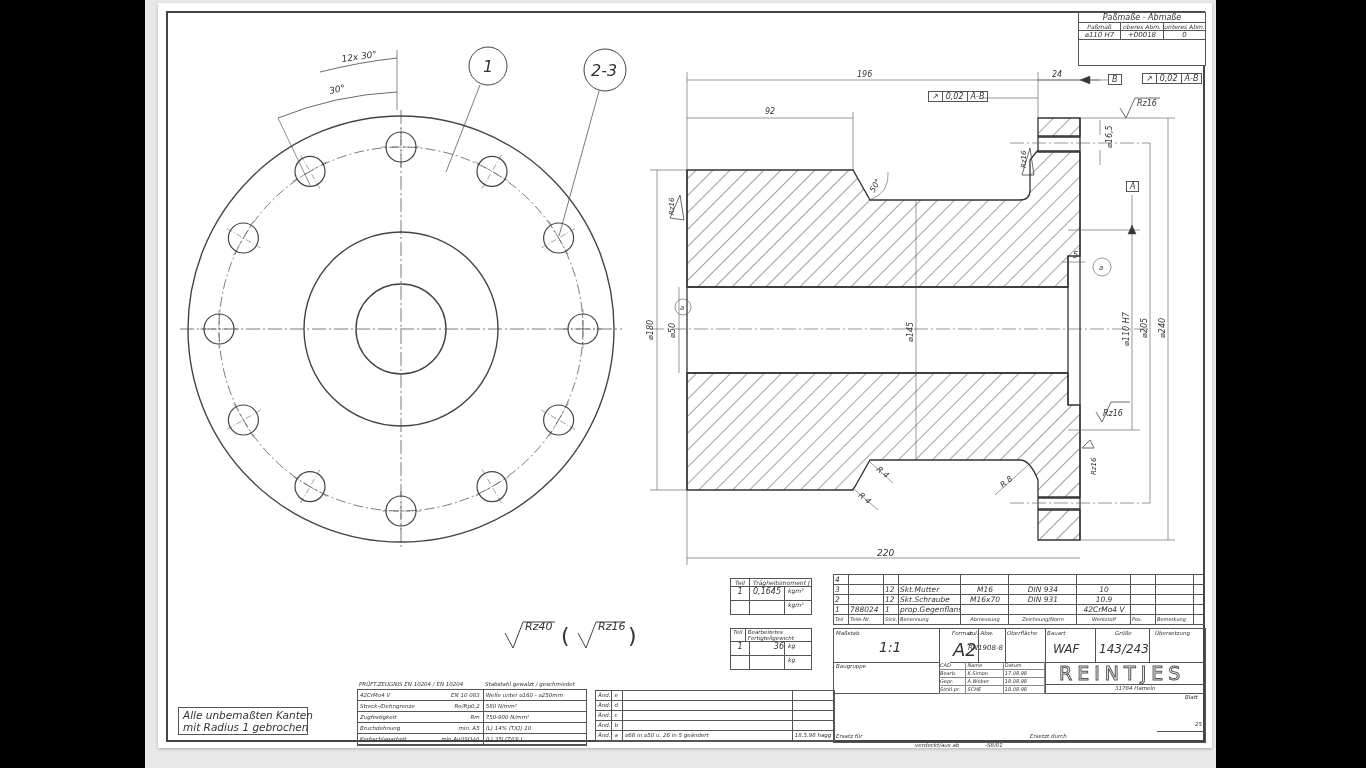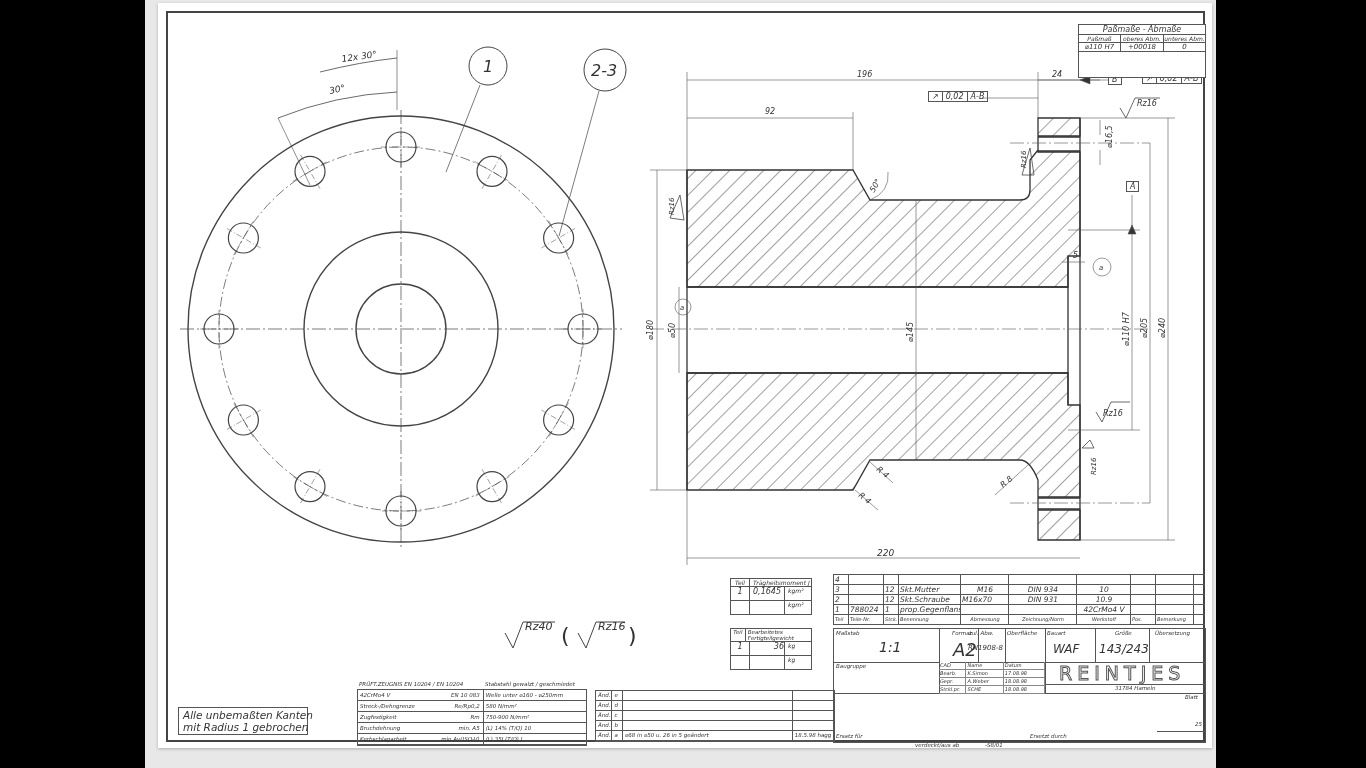--- a/index.html
+++ b/index.html
@@ -194,21 +194,21 @@
   <span style="padding:0 3px;">A-B</span>
 </div>
 <div class="t" style="left:1108px;top:74px;border:1px solid #555;font-size:8px;padding:0 3px;">B</div>
 <div class="t" style="left:1142px;top:73px;display:flex;border:1px solid #555;font-size:8px;">
   <span style="padding:0 3px;border-right:1px solid #555;">↗</span>
   <span style="padding:0 3px;border-right:1px solid #555;">0,02</span>
   <span style="padding:0 3px;">A-B</span>
 </div>
 <div class="t" style="left:1126px;top:181px;border:1px solid #555;font-size:8px;padding:0 3px;">A</div>
 
-<div style="position:absolute;left:1078px;top:24px;width:126px;height:52px;border:1px solid #555;background:#fff;font-size:6px;">
+<div style="position:absolute;left:1078px;top:12px;width:126px;height:52px;border:1px solid #555;background:#fff;font-size:6px;">
   <div class="t" style="position:relative;text-align:center;font-size:8px;border-bottom:1px solid #555;">Paßmaße - Abmaße</div>
   <div style="display:flex;border-bottom:1px solid #555;">
     <span class="t" style="position:relative;width:33%;text-align:center;border-right:1px solid #555;">Paßmaß</span>
     <span class="t" style="position:relative;width:34%;text-align:center;border-right:1px solid #555;">oberes Abm.</span>
     <span class="t" style="position:relative;width:33%;text-align:center;">unteres Abm.</span>
   </div>
   <div style="display:flex;border-bottom:1px solid #555;font-size:7px;">
     <span class="t" style="position:relative;width:33%;text-align:center;border-right:1px solid #555;">⌀110 H7</span>
     <span class="t" style="position:relative;width:34%;text-align:center;border-right:1px solid #555;">+00018</span>
     <span class="t" style="position:relative;width:33%;text-align:center;">0</span>
@@ -285,21 +285,21 @@
       <span class="t" style="position: relative; width: 66px; border-right: 1px solid rgb(85, 85, 85); overflow: hidden; padding-left: 1px; line-height: 9px; text-align: center;">DIN 934</span>
       <span class="t" style="position: relative; width: 52px; border-right: 1px solid rgb(85, 85, 85); overflow: hidden; padding-left: 1px; line-height: 9px; text-align: center;">10</span>
       <span class="t" style="position: relative; width: 23px; border-right: 1px solid rgb(85, 85, 85); overflow: hidden; padding-left: 1px; line-height: 9px;"></span>
       <span class="t" style="position: relative; width: 36px; border-right: 1px solid rgb(85, 85, 85); overflow: hidden; padding-left: 1px; line-height: 9px;"></span>
     </div>
     <div style="display: flex; height: 9px; border-bottom: 1px solid rgb(85, 85, 85);">
       <span class="t" style="position: relative; width: 13px; border-right: 1px solid rgb(85, 85, 85); overflow: hidden; padding-left: 1px; line-height: 9px;">2</span>
       <span class="t" style="position: relative; width: 33px; border-right: 1px solid rgb(85, 85, 85); overflow: hidden; padding-left: 1px; line-height: 9px;"></span>
       <span class="t" style="position: relative; width: 13px; border-right: 1px solid rgb(85, 85, 85); overflow: hidden; padding-left: 1px; line-height: 9px;">12</span>
       <span class="t" style="position: relative; width: 60px; border-right: 1px solid rgb(85, 85, 85); overflow: hidden; padding-left: 1px; line-height: 9px;">Skt.Schraube</span>
-      <span class="t" style="position: relative; width: 46px; border-right: 1px solid rgb(85, 85, 85); overflow: hidden; padding-left: 1px; line-height: 9px; ">M16x70</span>
+      <span class="t" style="position: relative; width: 46px; border-right: 1px solid rgb(85, 85, 85); overflow: hidden; padding-left: 1px; line-height: 9px; text-align: center;">M16x70</span>
       <span class="t" style="position: relative; width: 66px; border-right: 1px solid rgb(85, 85, 85); overflow: hidden; padding-left: 1px; line-height: 9px; text-align: center;">DIN 931</span>
       <span class="t" style="position: relative; width: 52px; border-right: 1px solid rgb(85, 85, 85); overflow: hidden; padding-left: 1px; line-height: 9px; text-align: center;">10.9</span>
       <span class="t" style="position: relative; width: 23px; border-right: 1px solid rgb(85, 85, 85); overflow: hidden; padding-left: 1px; line-height: 9px;"></span>
       <span class="t" style="position: relative; width: 36px; border-right: 1px solid rgb(85, 85, 85); overflow: hidden; padding-left: 1px; line-height: 9px;"></span>
     </div>
     <div style="display: flex; height: 9px; border-bottom: 1px solid rgb(85, 85, 85);">
       <span class="t" style="position: relative; width: 13px; border-right: 1px solid rgb(85, 85, 85); overflow: hidden; padding-left: 1px; line-height: 9px;">1</span>
       <span class="t" style="position: relative; width: 33px; border-right: 1px solid rgb(85, 85, 85); overflow: hidden; padding-left: 1px; line-height: 9px;">788024</span>
       <span class="t" style="position: relative; width: 13px; border-right: 1px solid rgb(85, 85, 85); overflow: hidden; padding-left: 1px; line-height: 9px;">1</span>
       <span class="t" style="position: relative; width: 60px; border-right: 1px solid rgb(85, 85, 85); overflow: hidden; padding-left: 1px; line-height: 9px;">prop.Gegenflansch</span>

